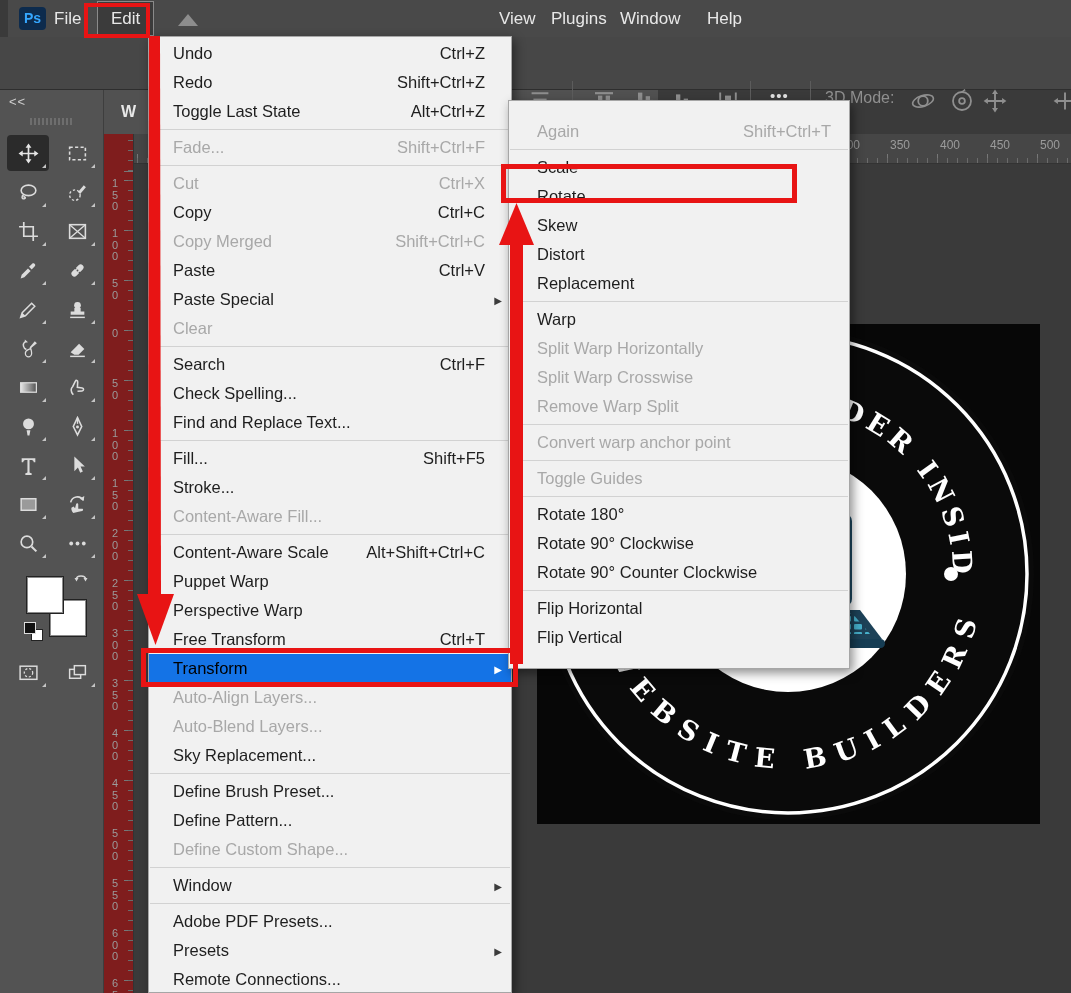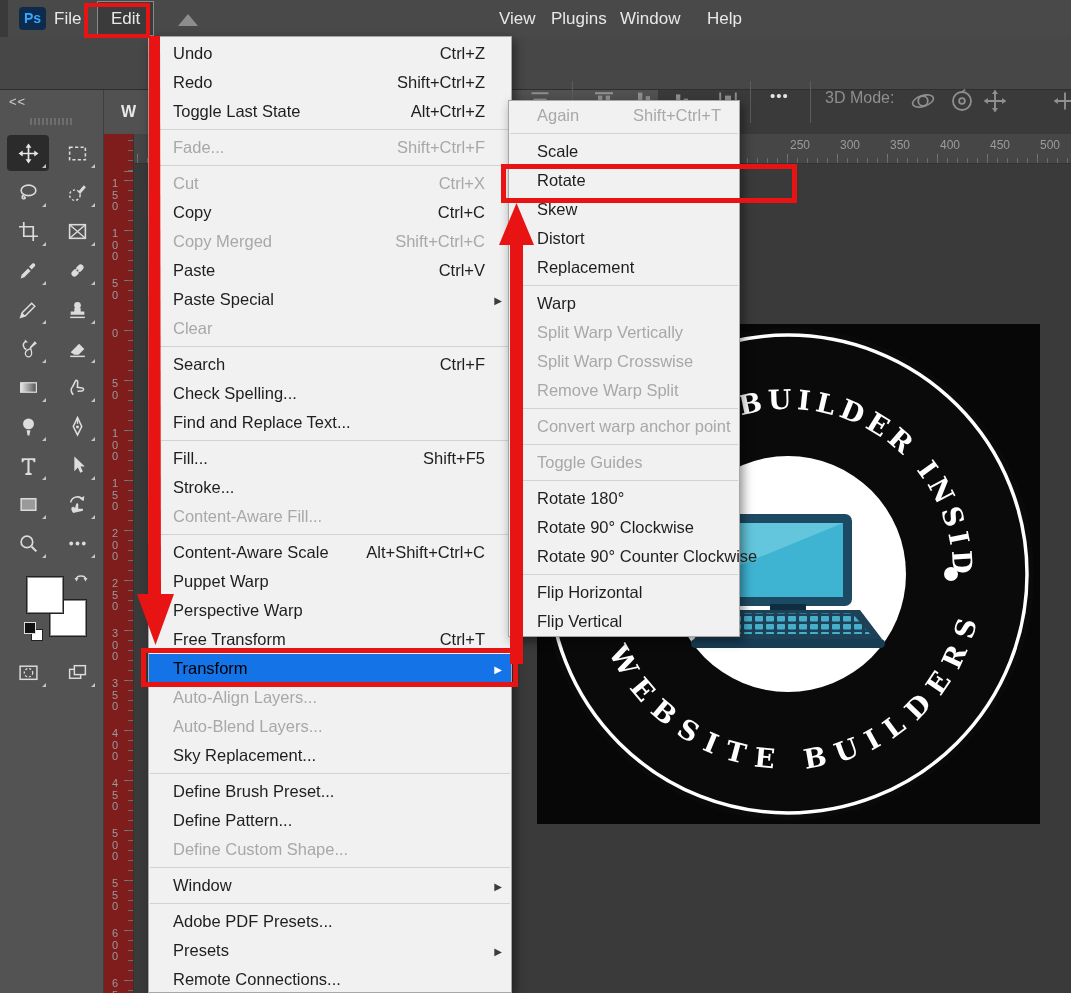--- a/index.html
+++ b/index.html
@@ -44,21 +44,21 @@
 #vruler::after{content:"";position:absolute;top:0;bottom:0;right:0;width:5px;background:repeating-linear-gradient(180deg,#6b6b6b 0 1px,transparent 1px 10px);background-position:0 6px}
 #vruler-labels{padding-top:44px}
 .vlabel{height:50px;margin-left:8px;width:9px;color:#9b9b9b;font-size:11px;line-height:11.5px;word-break:break-all}
 
 
 #canvas-square{position:absolute;left:537px;top:324px;width:503px;height:500px;background:#070707;z-index:1}
 
 
 .menu{background:#f1f1f1;border:1px solid #a6a6a6;box-shadow:3px 4px 10px rgba(0,0,0,.45)}
 #edit-menu{position:absolute;left:148px;top:36px;width:364px;height:957px;padding-top:2px;overflow:hidden;z-index:20}
-#transform-menu{position:absolute;left:508px;top:100px;width:232px;padding:0 0;z-index:40}
+#transform-menu{position:absolute;left:508px;top:100px;width:342px;padding:16px 0;z-index:40}
 .mi{height:29px;display:flex;align-items:center;justify-content:space-between;padding:0 26px 0 24px;font-size:16.5px;color:#1e1e1e;position:relative;white-space:nowrap}
 #transform-menu .mi{padding:0 18px 0 28px}
 .mi .sc{margin-left:18px}
 .mi.disabled{color:#a8a8a8}
 .mi.highlight{background:#1473e6;color:#000000}
 .mi.has-sub::after{content:"▶";position:absolute;right:9px;top:50%;transform:translateY(-50%);font-size:10px;color:#3c3c3c}
 .mi.highlight.has-sub::after{color:#fff}
 .msep{height:1px;background:#d2d2d2;margin:3px 1px}
 
 
@@ -591,25 +591,25 @@
         <span class="sc"></span>
       </div>
 
       <div class="msep"></div>
 
       <div class="mi">
         <span class="lbl">Warp</span>
         <span class="sc"></span>
       </div>
 
-
-      <div class="mi disabled">
-        <span class="lbl">Split Warp Vertically</span>
-        <span class="sc"></span>
-      </div>
+      <div class="mi disabled">
+        <span class="lbl">Split Warp Horizontally</span>
+        <span class="sc"></span>
+      </div>
+
 
       <div class="mi disabled">
         <span class="lbl">Split Warp Crosswise</span>
         <span class="sc"></span>
       </div>
 
       <div class="mi disabled">
         <span class="lbl">Remove Warp Split</span>
         <span class="sc"></span>
       </div>

